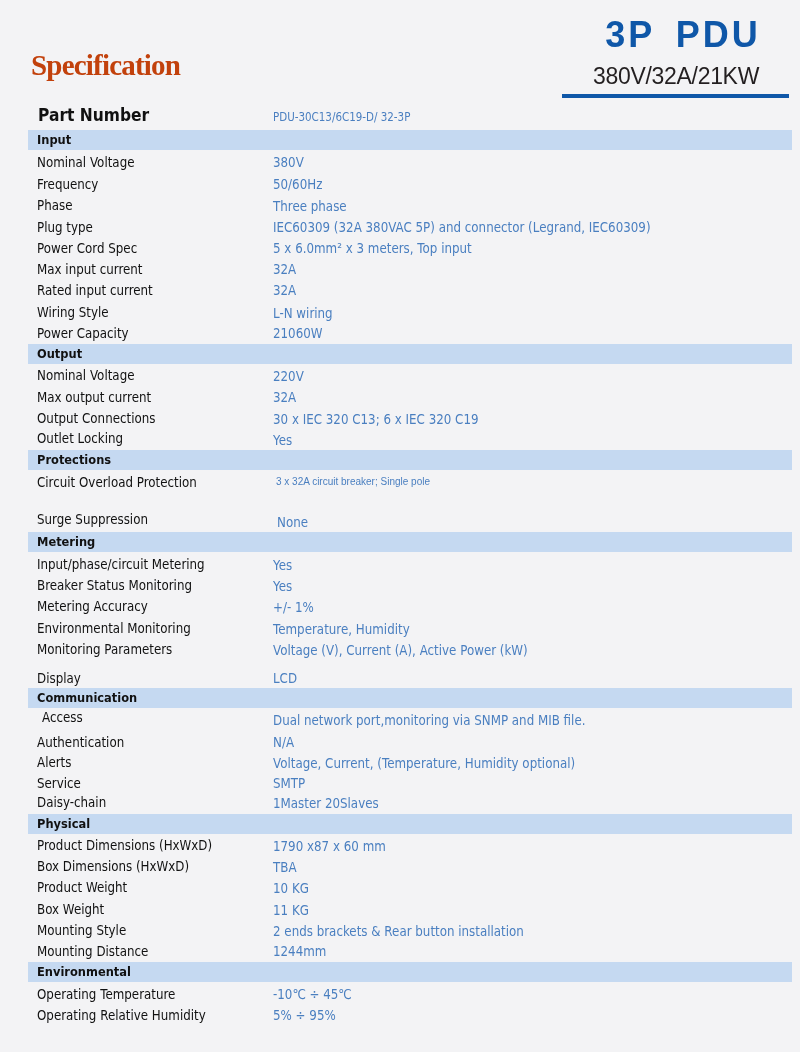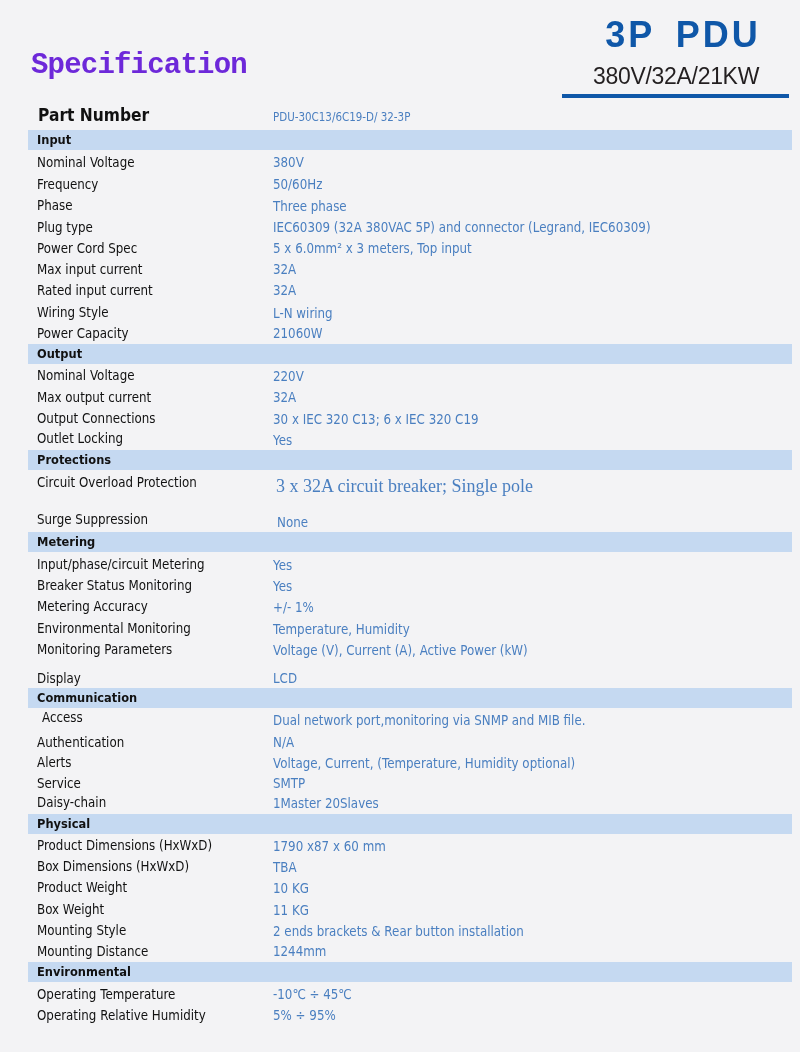--- a/index.html
+++ b/index.html
@@ -5,22 +5,22 @@
     html, body { margin: 0; padding: 0; }
     body {
       width: 800px; height: 1052px;
       background: #f3f3f5;
       position: relative;
       overflow: hidden;
       font-family: "DejaVu Sans", "Liberation Sans", sans-serif;
     }
     .spec-title {
       position: absolute; left: 31px; top: 49px;
-      font-family: Liberation Mono, monospace;
-      font-weight: bold; font-size: 29px; color: #6d28d9;
+      font-family: Liberation Serif, serif;
+      font-weight: bold; font-size: 29px; color: #c2410c;
       letter-spacing: -0.8px;
     }
     .product-title {
       position: absolute; left: 563px; top: 14px; width: 240px;
       text-align: center;
       font-family: "Liberation Sans", sans-serif;
       font-weight: bold; font-size: 36px; color: #0f57a8;
       letter-spacing: 3px; word-spacing: 8px;
     }
     .product-sub {
@@ -60,22 +60,22 @@
       transform: scaleX(0.88); transform-origin: left center;
       white-space: nowrap;
     }
     .row-value {
       position: absolute; left: 273px;
       font-size: 13.5px; color: #4a7fc0;
       transform: scaleX(0.88); transform-origin: left center;
       white-space: nowrap;
     }
     .row-value.arial {
-      font-family: Liberation Serif, serif;
-      font-size: 18px; transform: none;
+      font-family: Liberation Sans, sans-serif;
+      font-size: 10px; transform: none;
     }
   </style>
 </head>
 <body>
 
 <div class="spec-title">Specification</div>
 <div class="product-title">3P PDU</div>
 <div class="product-sub">380V/32A/21KW</div>
 <div class="product-underline"></div>
 

